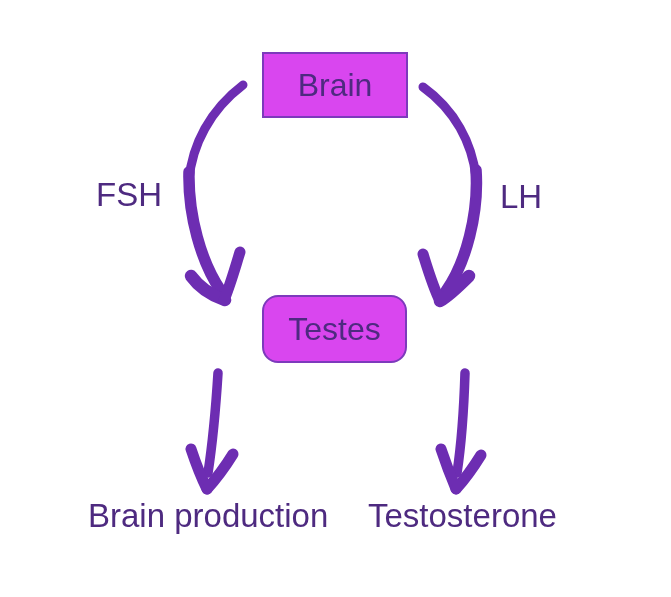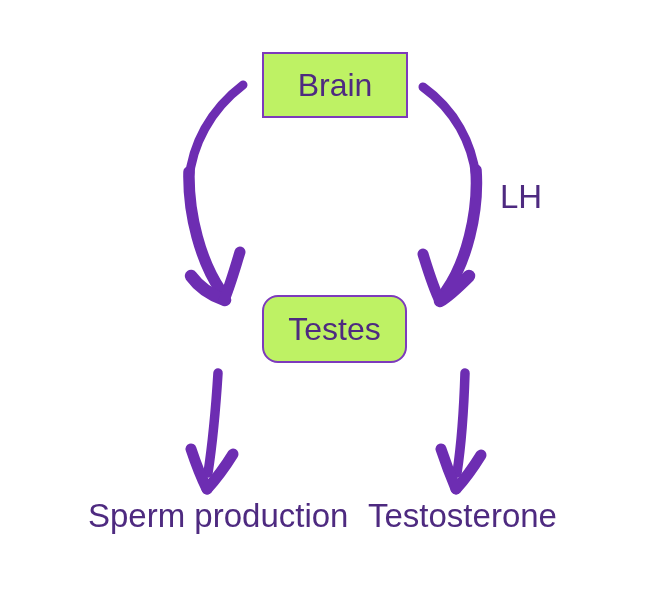--- a/index.html
+++ b/index.html
@@ -29,21 +29,21 @@
     stroke-linejoin: round;
   }
   .stroke-tail  { stroke-width: 9; }
   .stroke-main  { stroke-width: 11.5; }
   .stroke-small { stroke-width: 9.5; }
   .stroke-head  { stroke-width: 11; }
   .stroke-head-fat { stroke-width: 12.5; }
   .node-box {
     position: absolute;
     border: 2.5px solid var(--box-border, #7d3abc);
-    background: #bef264;
+    background: #d946ef;
     display: flex;
     align-items: center;
     justify-content: center;
     box-sizing: border-box;
   }
   .node-box.brain  { left: 262px; top: 52px;  width: 146px; height: 66px; }
   .node-box.testes { left: 262px; top: 295px; width: 145px; height: 68px; border-radius: 16px; }
   .diagram-label {
     position: absolute;
     color: var(--text, #4e2a80);
@@ -96,20 +96,21 @@
   </svg>
 
   <div class="node-box brain">
     <span class="node-label">Brain</span>
   </div>
 
   <div class="node-box testes">
     <span class="node-label">Testes</span>
   </div>
 
+  <div class="diagram-label label-fsh">FSH</div>
 
   <div class="diagram-label label-lh">LH</div>
 
-  <div class="diagram-label label-sperm">Sperm production</div>
+  <div class="diagram-label label-sperm">Brain production</div>
 
   <div class="diagram-label label-testosterone">Testosterone</div>
 
 </div>
 
 </body></html>

